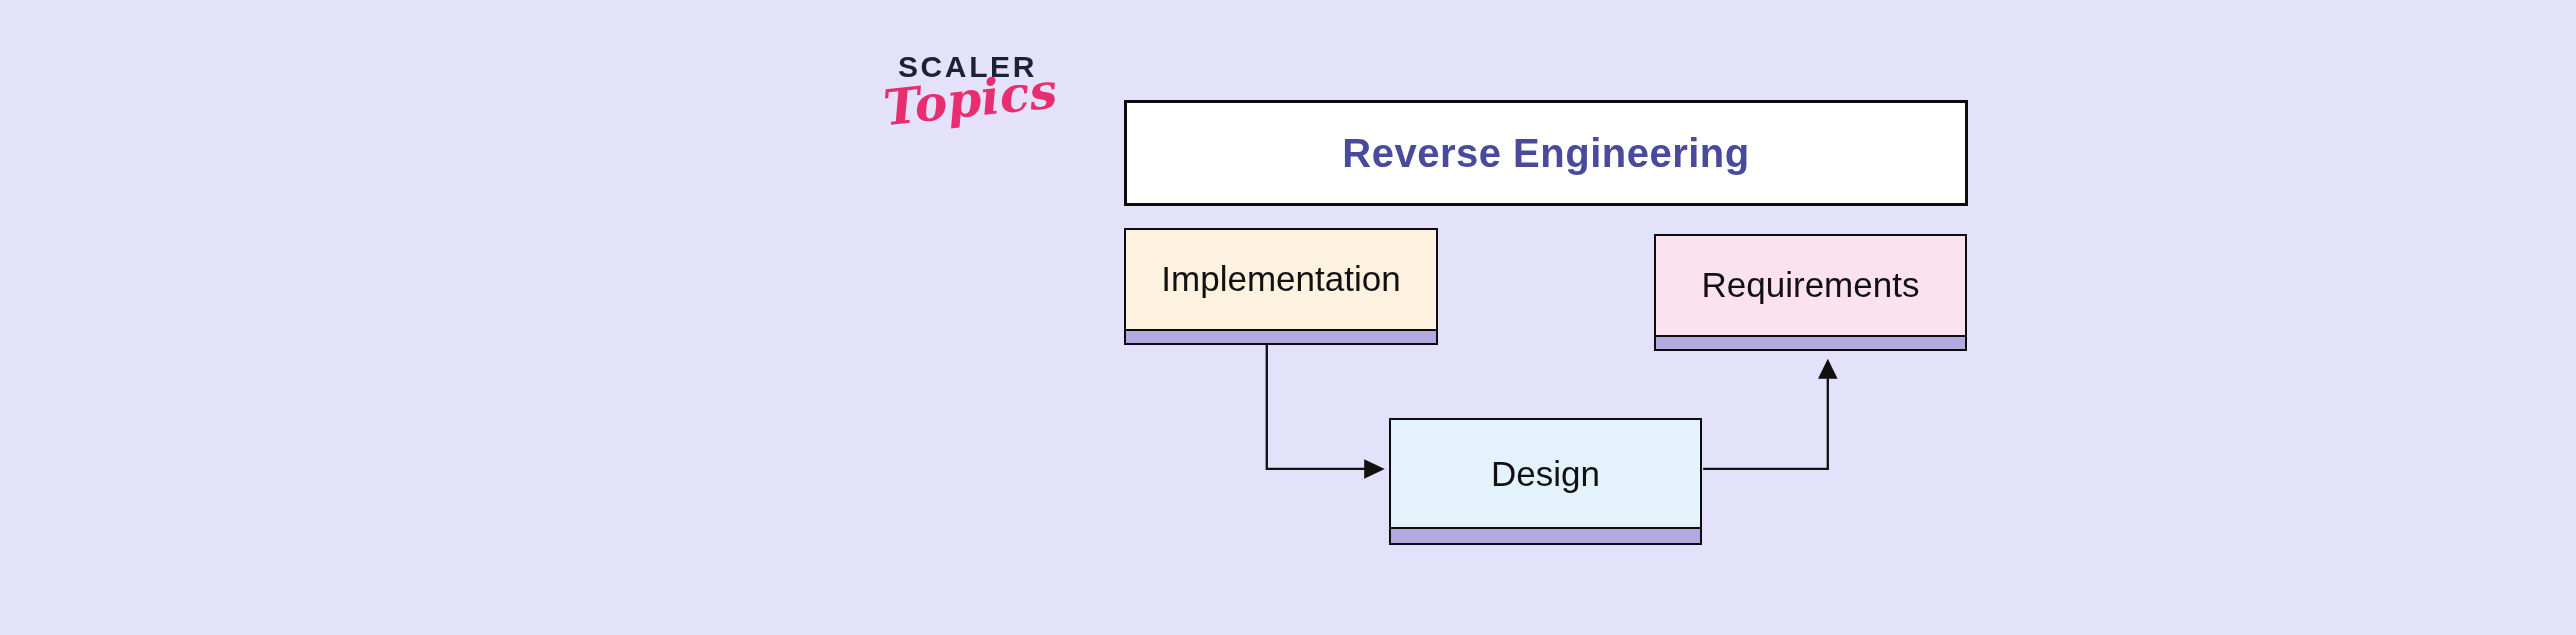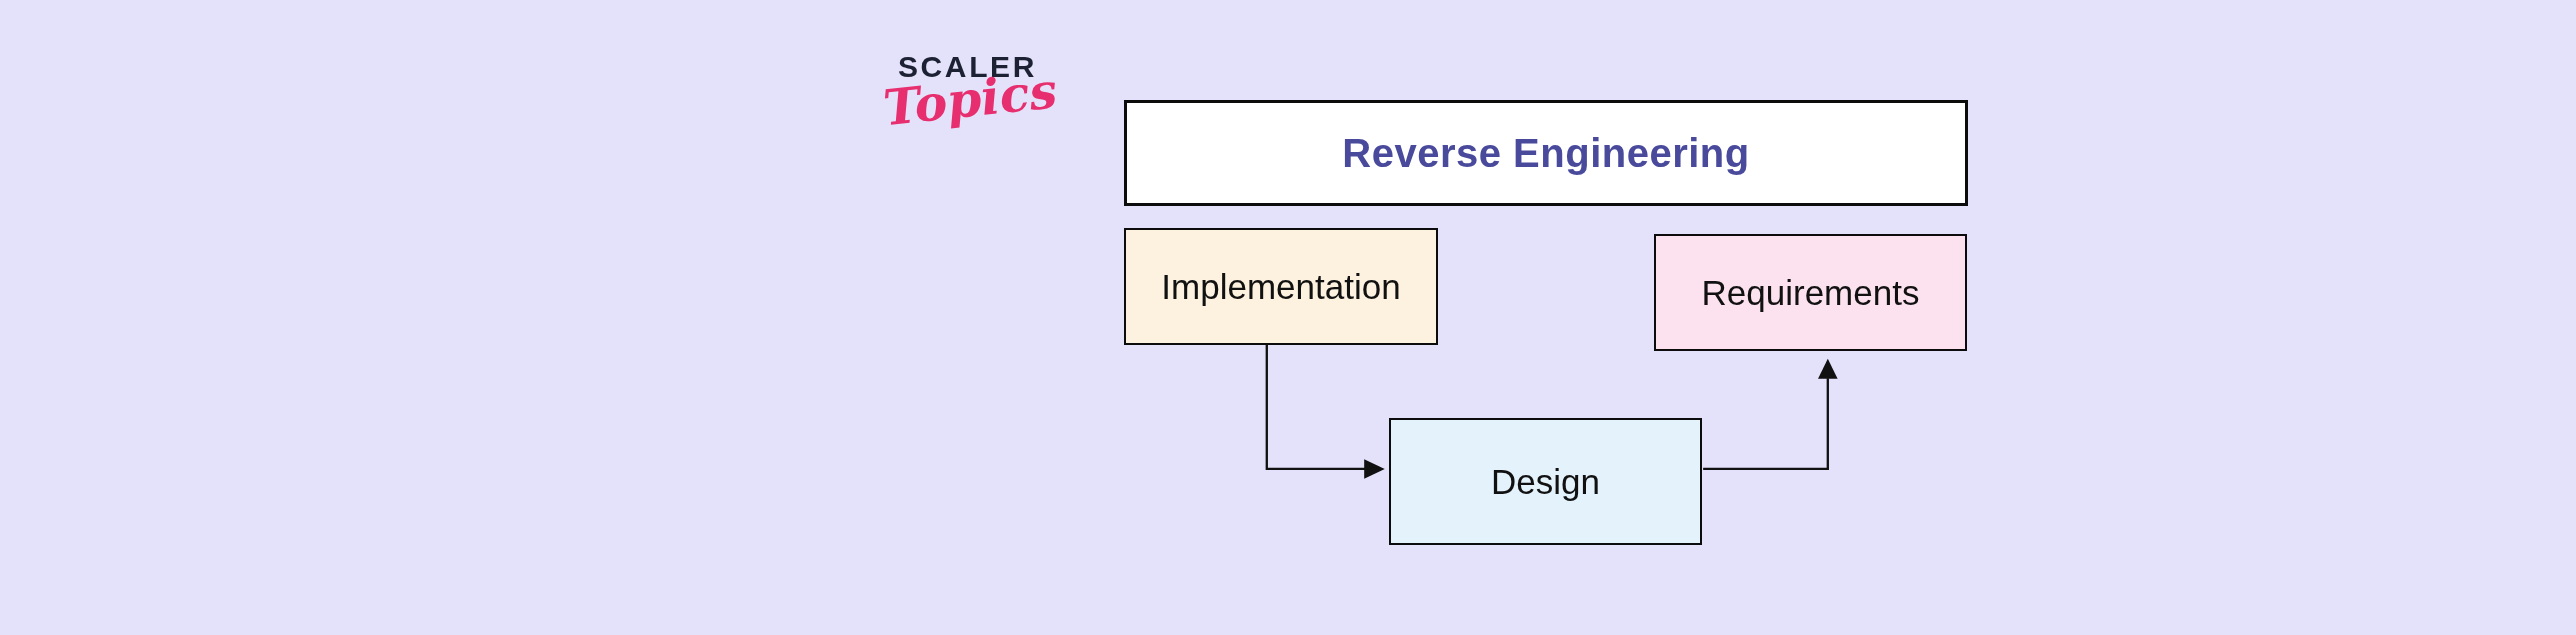--- a/index.html
+++ b/index.html
@@ -68,21 +68,21 @@
     color: #4a4a9d;
     letter-spacing: 0.5px;
     white-space: nowrap;
   }
 
   .node {
     position: absolute;
     border: 2.6px solid #0c0c0c;
     box-sizing: border-box;
     display: flex;
-    flex-direction: row;
+    flex-direction: column;
   }
   .node .node-label-area {
     flex: 1;
     display: flex;
     align-items: center;
     justify-content: center;
   }
   .node .node-label {
     font-size: 35px;
     color: #111111;

